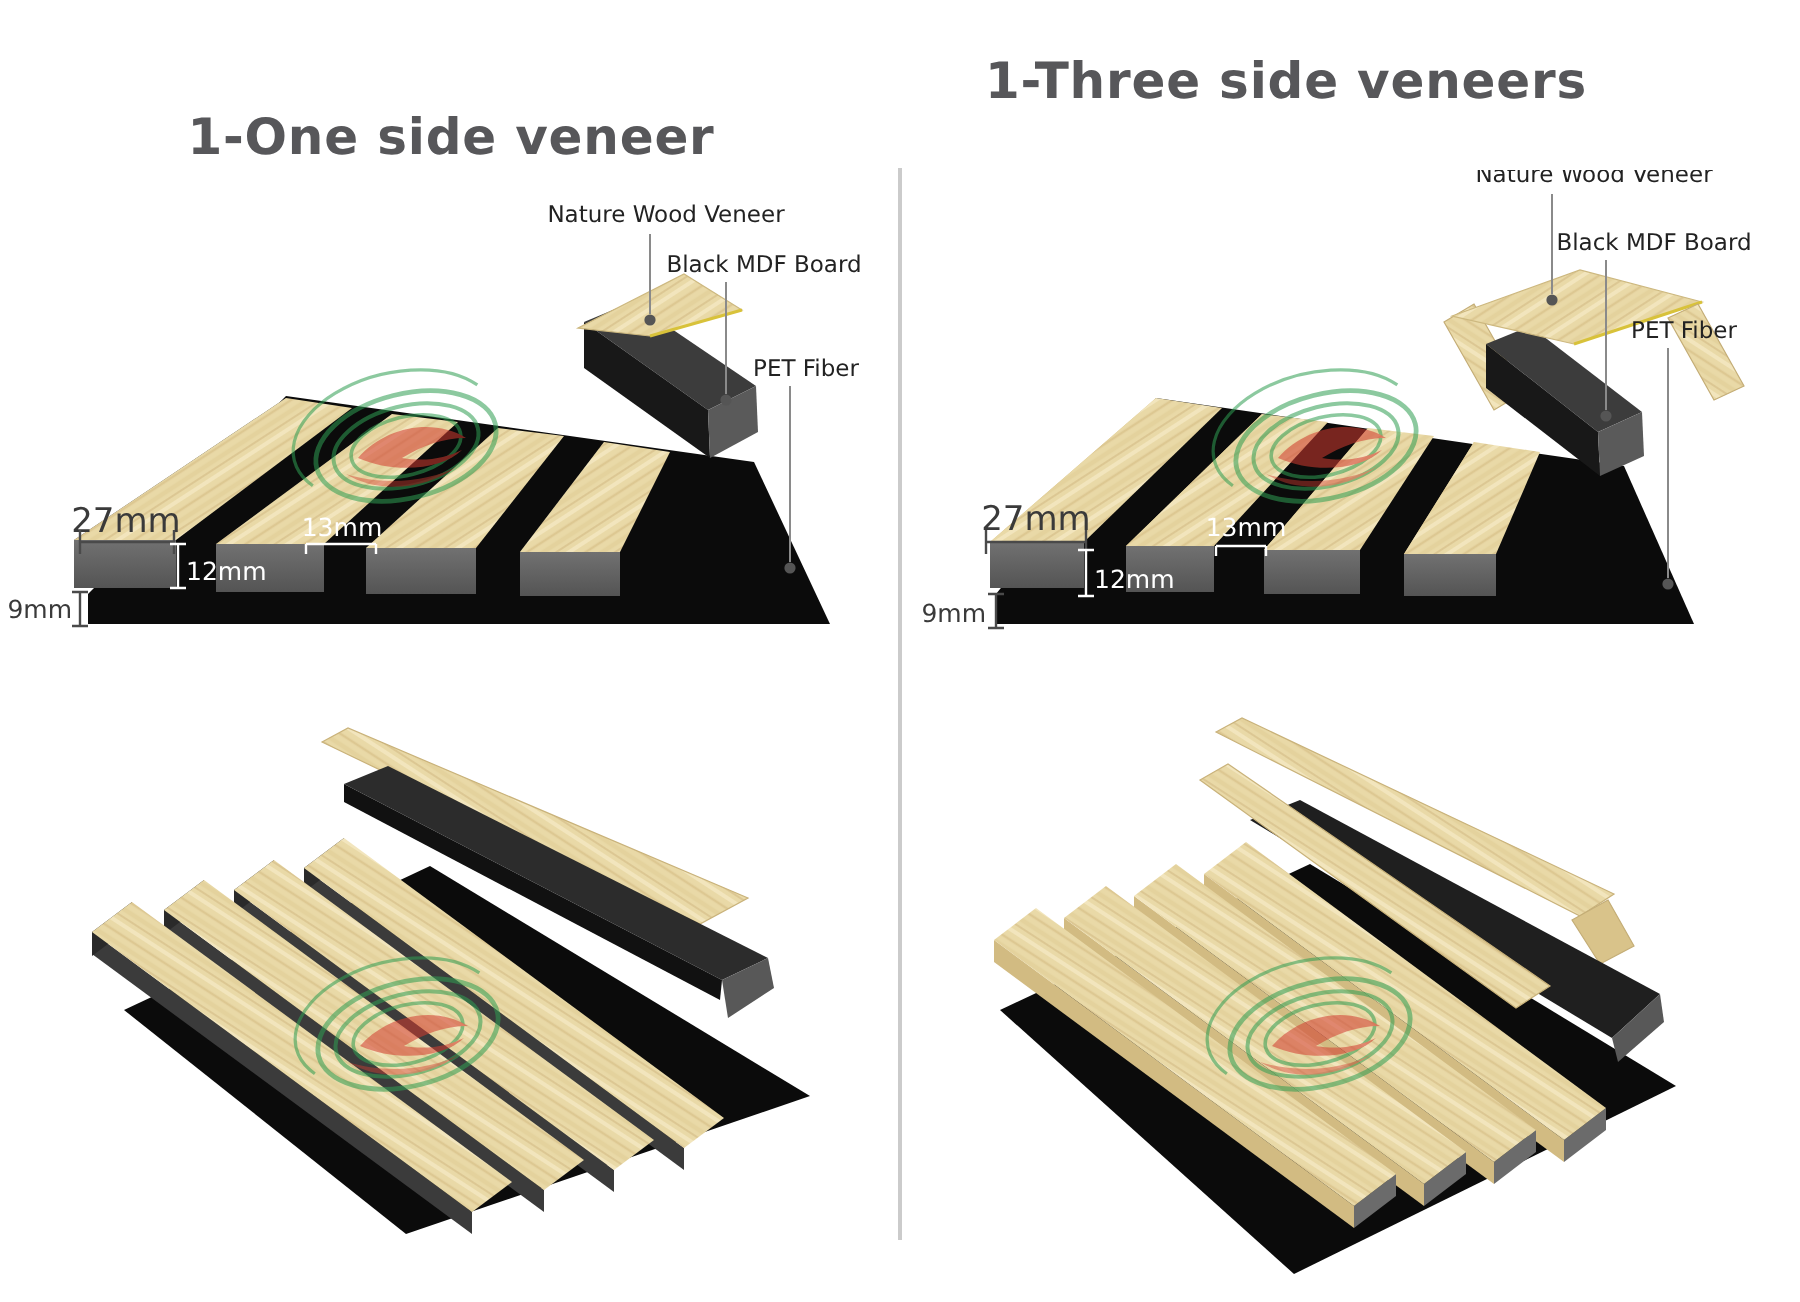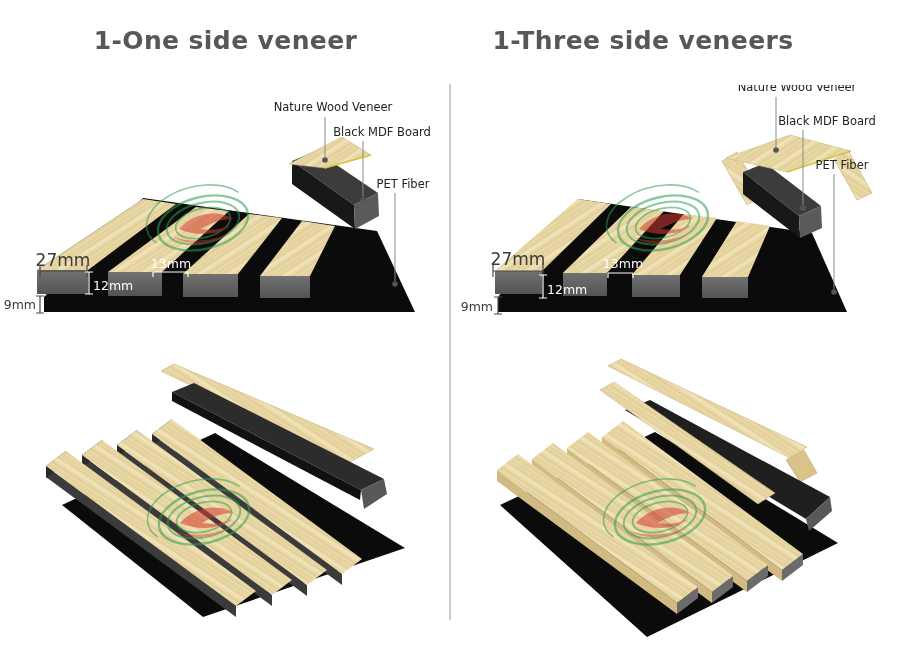--- a/index.html
+++ b/index.html
@@ -5,21 +5,21 @@
   :root{
     --title:#57575a; --label:#222222; --wood:#e9d9a7; --wood-shade:#d9c38a;
     --mdf:#5f5f5f; --black:#0b0b0b; --divider:#cbcbcb;
     --green:#2f9e52; --red:#d23c30; --yellow:#d8c23a;
   }
   html,body{margin:0;padding:0;background:#ffffff;}
   .stage{position:relative;width:900px;height:651px;background:#fff;overflow:hidden;
          font-family:"DejaVu Sans","Liberation Sans",sans-serif;}
   .title{position:absolute;top:26px;font-size:25px;font-weight:600;letter-spacing:.4px;
          color:var(--title);text-align:center;}
-  #title-left{left:58px;width:335px;}
+  #title-left{left:58px;width:335px;margin-top:28px;}
   #title-right{left:468px;width:350px;}
   .divider{position:absolute;left:449px;top:84px;width:2px;height:536px;background:var(--divider);}
   svg.illus{position:absolute;display:block;}
   #illusA{left:0;top:85px;}
   #illusB{left:20px;top:340px;}
   #illusC{left:450px;top:85px;}
   #illusD{left:460px;top:340px;}
   text.lbl{font-size:11.5px;fill:var(--label);}
   text.dim-dark{font-size:12.5px;fill:#3a3a3a;}
   text.dim-big{font-size:17px;fill:#3a3a3a;}

